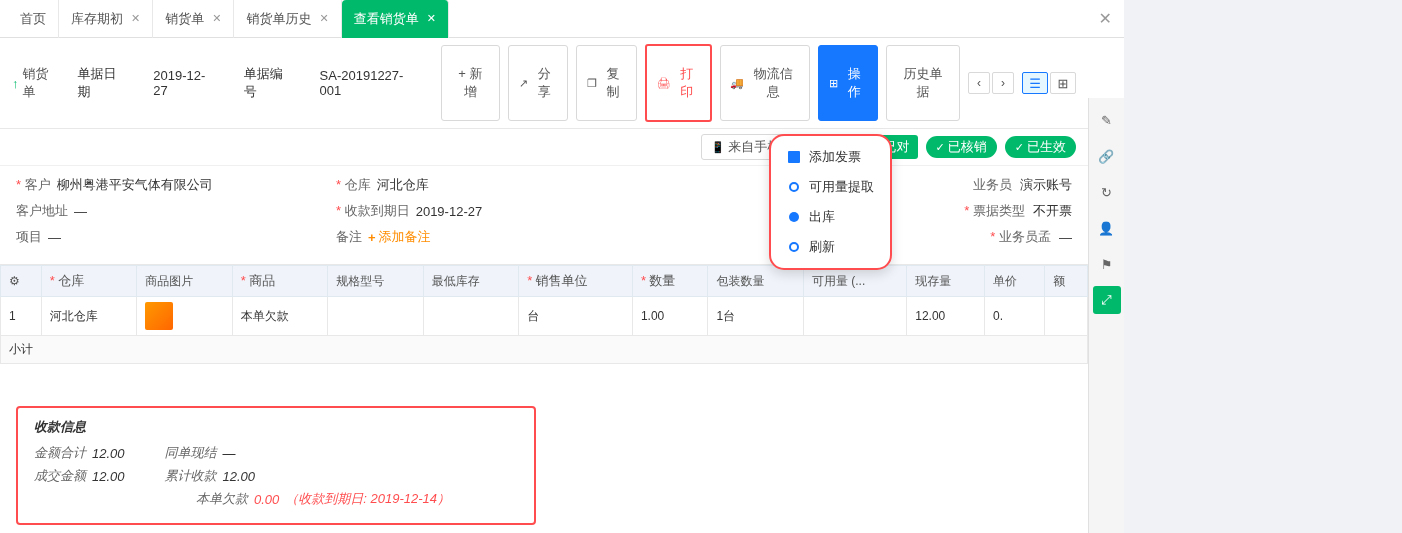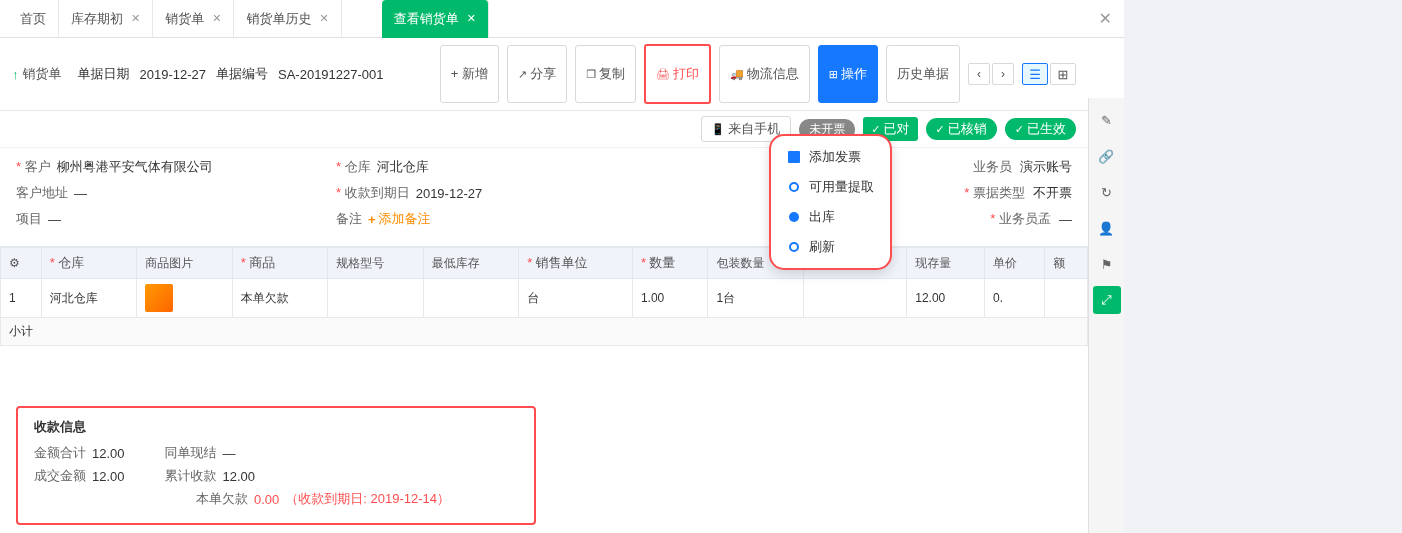--- a/index.html
+++ b/index.html
@@ -4,30 +4,30 @@
   <style>
     * { box-sizing: border-box; margin: 0; padding: 0; font-family: 'Microsoft YaHei', Arial, sans-serif; font-size: 13px; }
     body { background: #f0f2f5; overflow: hidden; }
 
     .app-container { width: 1124px; height: 533px; background: #fff; display: flex; flex-direction: column; overflow: hidden; }
 
     
     .tab-bar { display: flex; align-items: center; background: #fff; border-bottom: 1px solid #e0e0e0; padding: 0 8px; height: 38px; }
     .tab-item { display: flex; align-items: center; padding: 0 12px; height: 38px; cursor: pointer; color: #555; border-right: 1px solid #e8e8e8; gap: 4px; font-size: 13px; }
     .tab-item .close-x { color: #999; font-size: 11px; margin-left: 4px; cursor: pointer; }
-    .tab-item.active-tab { background: #00b96b; color: #fff; border-radius: 4px 4px 0 0; margin-left: 40px; }
+    .tab-item.active-tab { background: #00b96b; color: #fff; border-radius: 4px 4px 0 0; }
     .tab-item.active-tab .close-x { color: #fff; }
     .tab-spacer { flex: 1; }
     .close-btn { font-size: 16px; color: #999; cursor: pointer; padding: 4px; }
 
     
     .doc-header { display: flex; align-items: center; background: #fff; padding: 6px 12px; border-bottom: 1px solid #e8e8e8; gap: 16px; }
     .doc-type-badge { display: flex; align-items: center; gap: 4px; color: #555; }
     .doc-type-icon { color: #00b96b; }
-    .doc-meta { display: flex; align-items: center; gap: 10px; color: #555; }
+    .doc-meta { display: flex; align-items: center; gap: 24px; color: #555; }
     .doc-meta span { color: #333; }
     .doc-actions { margin-left: auto; display: flex; align-items: center; gap: 8px; }
     .action-btn { display: flex; align-items: center; gap: 3px; padding: 19px 10px; border: 1px solid #d9d9d9; border-radius: 3px; background: #fff; cursor: pointer; color: #555; font-size: 12px; }
     .action-btn.print-btn { border: 2px solid #ff4d4f; color: #ff4d4f; }
     .action-btn.ops-btn { background: #1677ff; color: #fff; border-color: #1677ff; }
     .nav-arrows { display: flex; gap: 2px; }
     .nav-arrow { width: 22px; height: 22px; border: 1px solid #d9d9d9; border-radius: 2px; display: flex; align-items: center; justify-content: center; cursor: pointer; color: #555; font-size: 12px; }
     .view-btns { display: flex; gap: 2px; }
     .view-btn { width: 26px; height: 22px; border: 1px solid #d9d9d9; border-radius: 2px; display: flex; align-items: center; justify-content: center; cursor: pointer; color: #555; }
     .view-btn.active { background: #e6f7ff; border-color: #1677ff; color: #1677ff; }
@@ -58,21 +58,21 @@
     th { padding: 6px 8px; text-align: left; border: 1px solid #e0e8f0; color: #555; font-weight: normal; white-space: nowrap; font-size: 12px; }
     th .required-star { color: #ff4d4f; }
     td { padding: 5px 8px; border: 1px solid #e8e8e8; color: #333; font-size: 12px; }
     tr.subtotal-row td { background: #fafafa; }
 
     
     .product-img { width: 28px; height: 28px; background: linear-gradient(135deg, #ff9900, #ff6600); border-radius: 2px; display: flex; align-items: center; justify-content: center; }
 
     
     .bottom-section { display: flex; padding: 0; }
-    .payment-info { border: 2px solid #ff4d4f; border-radius: 4px; margin: 8px 16px; padding: 10px 16px; min-width: 520px; }
+    .payment-info { border: 2px solid #ff4d4f; border-radius: 4px; margin: 8px 16px; padding: 10px 16px; min-width: 520px; font-style: italic; }
     .payment-title { font-weight: bold; color: #333; margin-bottom: 8px; font-size: 13px; }
     .payment-row { display: flex; gap: 40px; margin-bottom: 5px; }
     .payment-field { display: flex; align-items: center; gap: 6px; }
     .payment-label { color: #666; }
     .payment-value { color: #333; }
     .payment-value.red { color: #ff4d4f; }
 
     
     .dropdown-overlay { position: absolute; top: 96px; right: 232px; background: #fff; border: 2px solid #ff4d4f; border-radius: 15px; padding: 6px 0; z-index: 100; min-width: 120px; box-shadow: 0 4px 12px rgba(0,0,0,0.15); }
     .dropdown-item { display: flex; align-items: center; gap: 8px; padding: 6px 16px; cursor: pointer; color: #333; }

